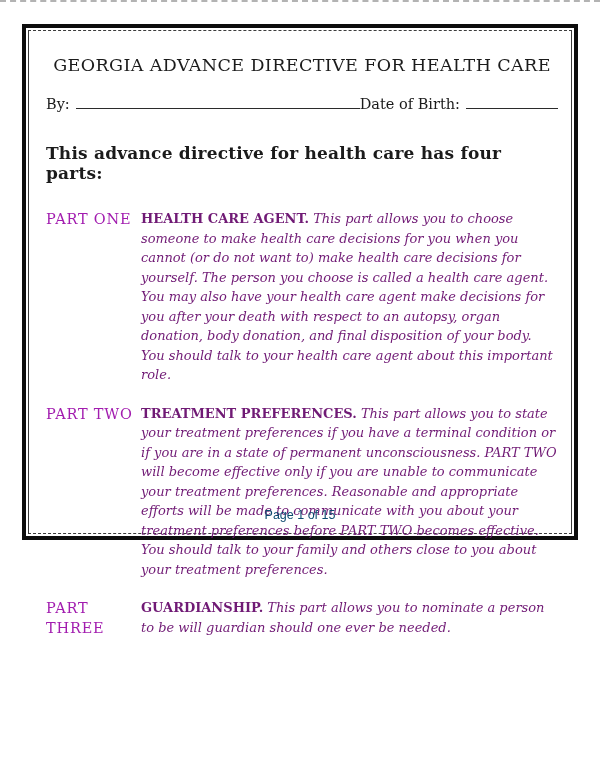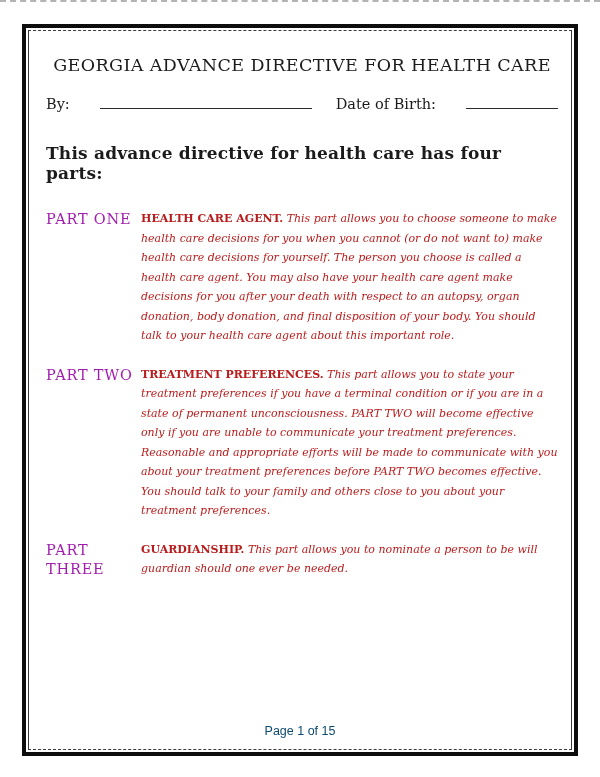--- a/index.html
+++ b/index.html
@@ -12,21 +12,21 @@
     overflow: hidden;
   }
   .page-top-edge {
     position: absolute;
     top: 0; left: 0; right: 0;
     border-top: 2px dashed #b3b3b3;
   }
   .frame-outer {
     position: absolute;
     left: 22px; top: 24px;
-    width: 556px; height: 732px;
+    width: 556px; height: 516px;
     border: 4px solid #0d0d0d;
     padding: 2px;
     background: #ffffff;
   }
   .frame-inner {
     width: 100%; height: 100%;
     border: 1px solid #3c3c3c;
     border-style: dashed solid;
     position: relative;
     padding: 0 13px 0 17px;
@@ -38,21 +38,20 @@
     letter-spacing: 0.4px;
     font-weight: 400;
     white-space: nowrap;
   }
   .by-row {
     margin-top: 21px;
     display: flex;
     align-items: baseline;
     font-size: 14.5px;
     white-space: nowrap;
-    gap: 24px;
   }
   .blank {
     display: inline-block;
     border-bottom: 1px solid #2b2b2b;
     height: 13px;
   }
   .blank-name { flex: 1 1 auto; margin-left: 6px; }
   .blank-dob  { flex: 0 0 92px; margin-left: 6px; }
   .hint-row {
     position: relative;
@@ -76,23 +75,23 @@
   .part-label {
     flex: 0 0 95px;
     font-size: 14.5px;
     letter-spacing: 0.8px;
     line-height: 19.5px;
     padding-top: 1px;
     color: #a21caf;
   }
   .part-text {
     flex: 1 1 auto;
-    font-size: 11px;
+    font-size: 13px;
     line-height: 19.5px;
-    color: #b91c1c;
+    color: #701a75;
   }
   .part-heading { font-weight: 700; font-style: normal; }
   .part-body    { font-style: italic; }
   .page-footer {
     position: absolute;
     left: 0; right: 0;
     bottom: 11px;
     text-align: center;
     font-family: "Liberation Sans", "DejaVu Sans", sans-serif;
     font-size: 12.5px;

